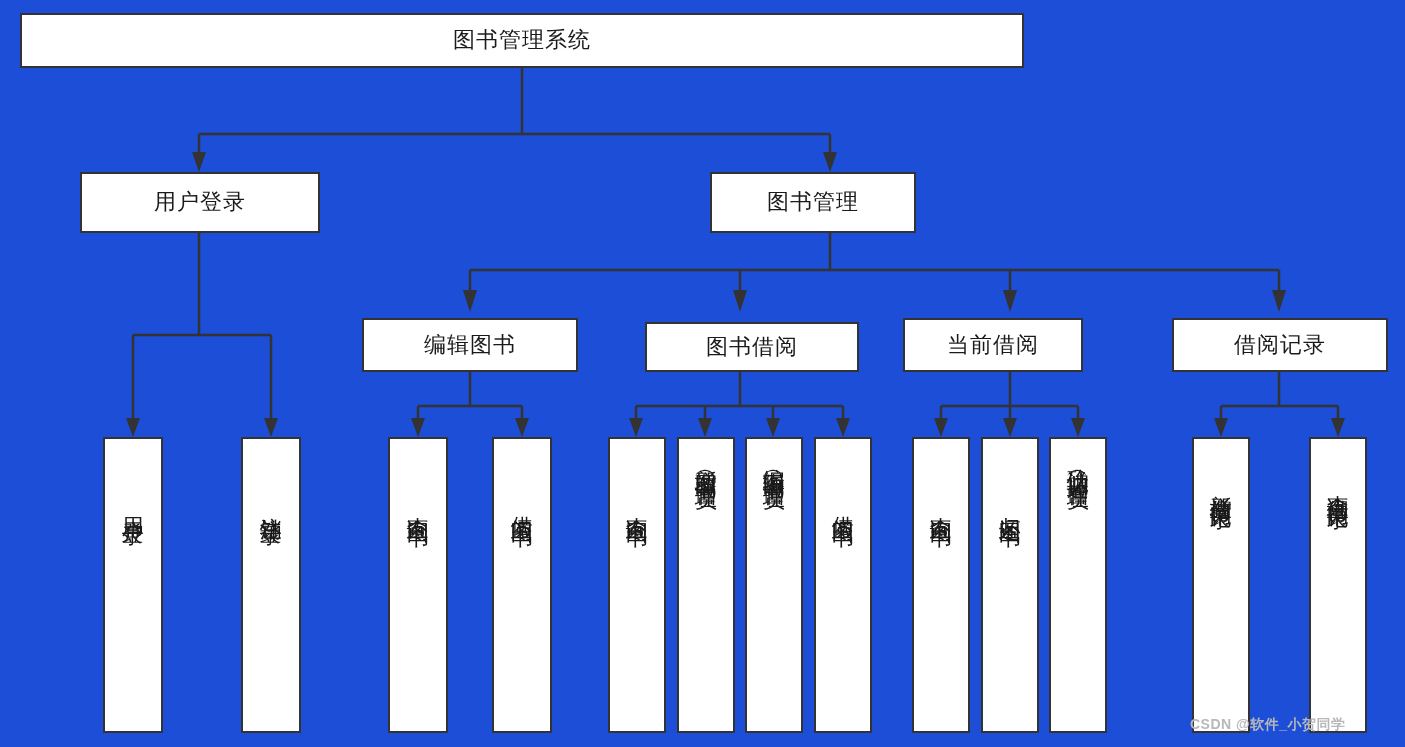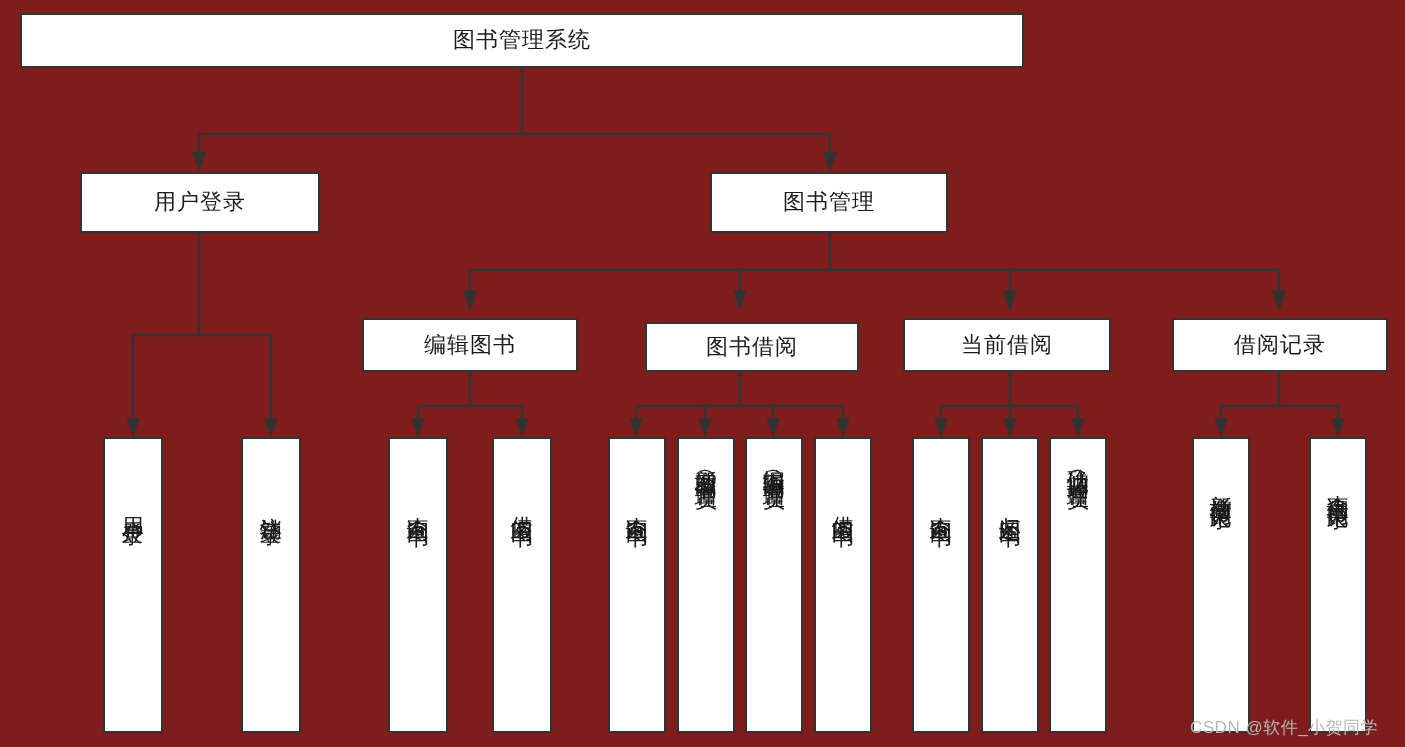--- a/index.html
+++ b/index.html
@@ -8,21 +8,21 @@
     padding: 0;
     background: #ffffff;
   }
   body {
     font-family: "Liberation Sans", "DejaVu Sans", sans-serif;
   }
   #canvas {
     position: relative;
     width: 1405px;
     height: 747px;
-    background: #7f1d1d;
+    background: #1d4ed8;
     overflow: hidden;
   }
   svg.connectors {
     position: absolute;
     left: 0;
     top: 0;
     width: 1405px;
     height: 747px;
     pointer-events: none;
   }
@@ -60,25 +60,26 @@
     padding-top: 4px;
   }
   .node-v.semitall .label {
     padding-top: 30px;
   }
   .node-v.short .label {
     padding-top: 52px;
   }
   .watermark {
     position: absolute;
-    font-size: 17px;
+    font-size: 14px;
     color: #b8b8b8;
     white-space: nowrap;
     z-index: 5;
     letter-spacing: 0.5px;
+    font-weight: bold;
   }
 </style>
 </head>
 <body>
 
 <div id="canvas">
 
   <svg class="connectors" viewBox="0 0 1405 747">
     <g stroke="#333333" stroke-width="2.5" fill="none">
 
@@ -153,31 +154,31 @@
     </g>
   </svg>
 
   <div class="node node-h" style="left:20px; top:13px; width:1004px; height:55px;">
     <span class="label">图书管理系统</span>
   </div>
 
   <div class="node node-h" style="left:80px; top:172px; width:240px; height:61px;">
     <span class="label">用户登录</span>
   </div>
-  <div class="node node-h" style="left:710px; top:172px; width:238px; height:61px;">
+  <div class="node node-h" style="left:710px; top:172px; width:206px; height:61px;">
     <span class="label">图书管理</span>
   </div>
 
   <div class="node node-h" style="left:362px; top:318px; width:216px; height:54px;">
     <span class="label">编辑图书</span>
   </div>
   <div class="node node-h" style="left:633px; top:322px; width:214px; height:50px;margin-left:12px;">
     <span class="label">图书借阅</span>
   </div>
-  <div class="node node-h" style="left:903px; top:318px; width:208px; height:54px;">
+  <div class="node node-h" style="left:903px; top:318px; width:180px; height:54px;">
     <span class="label">当前借阅</span>
   </div>
   <div class="node node-h" style="left:1172px; top:318px; width:216px; height:54px;font-family:Liberation Serif, serif;">
     <span class="label">借阅记录</span>
   </div>
 
   <div class="node node-v short" style="left:103px; top:437px; width:60px; height:296px;">
     <span class="label">用户登录</span>
   </div>
   <div class="node node-v short" style="left:241px; top:437px; width:60px; height:296px;">

